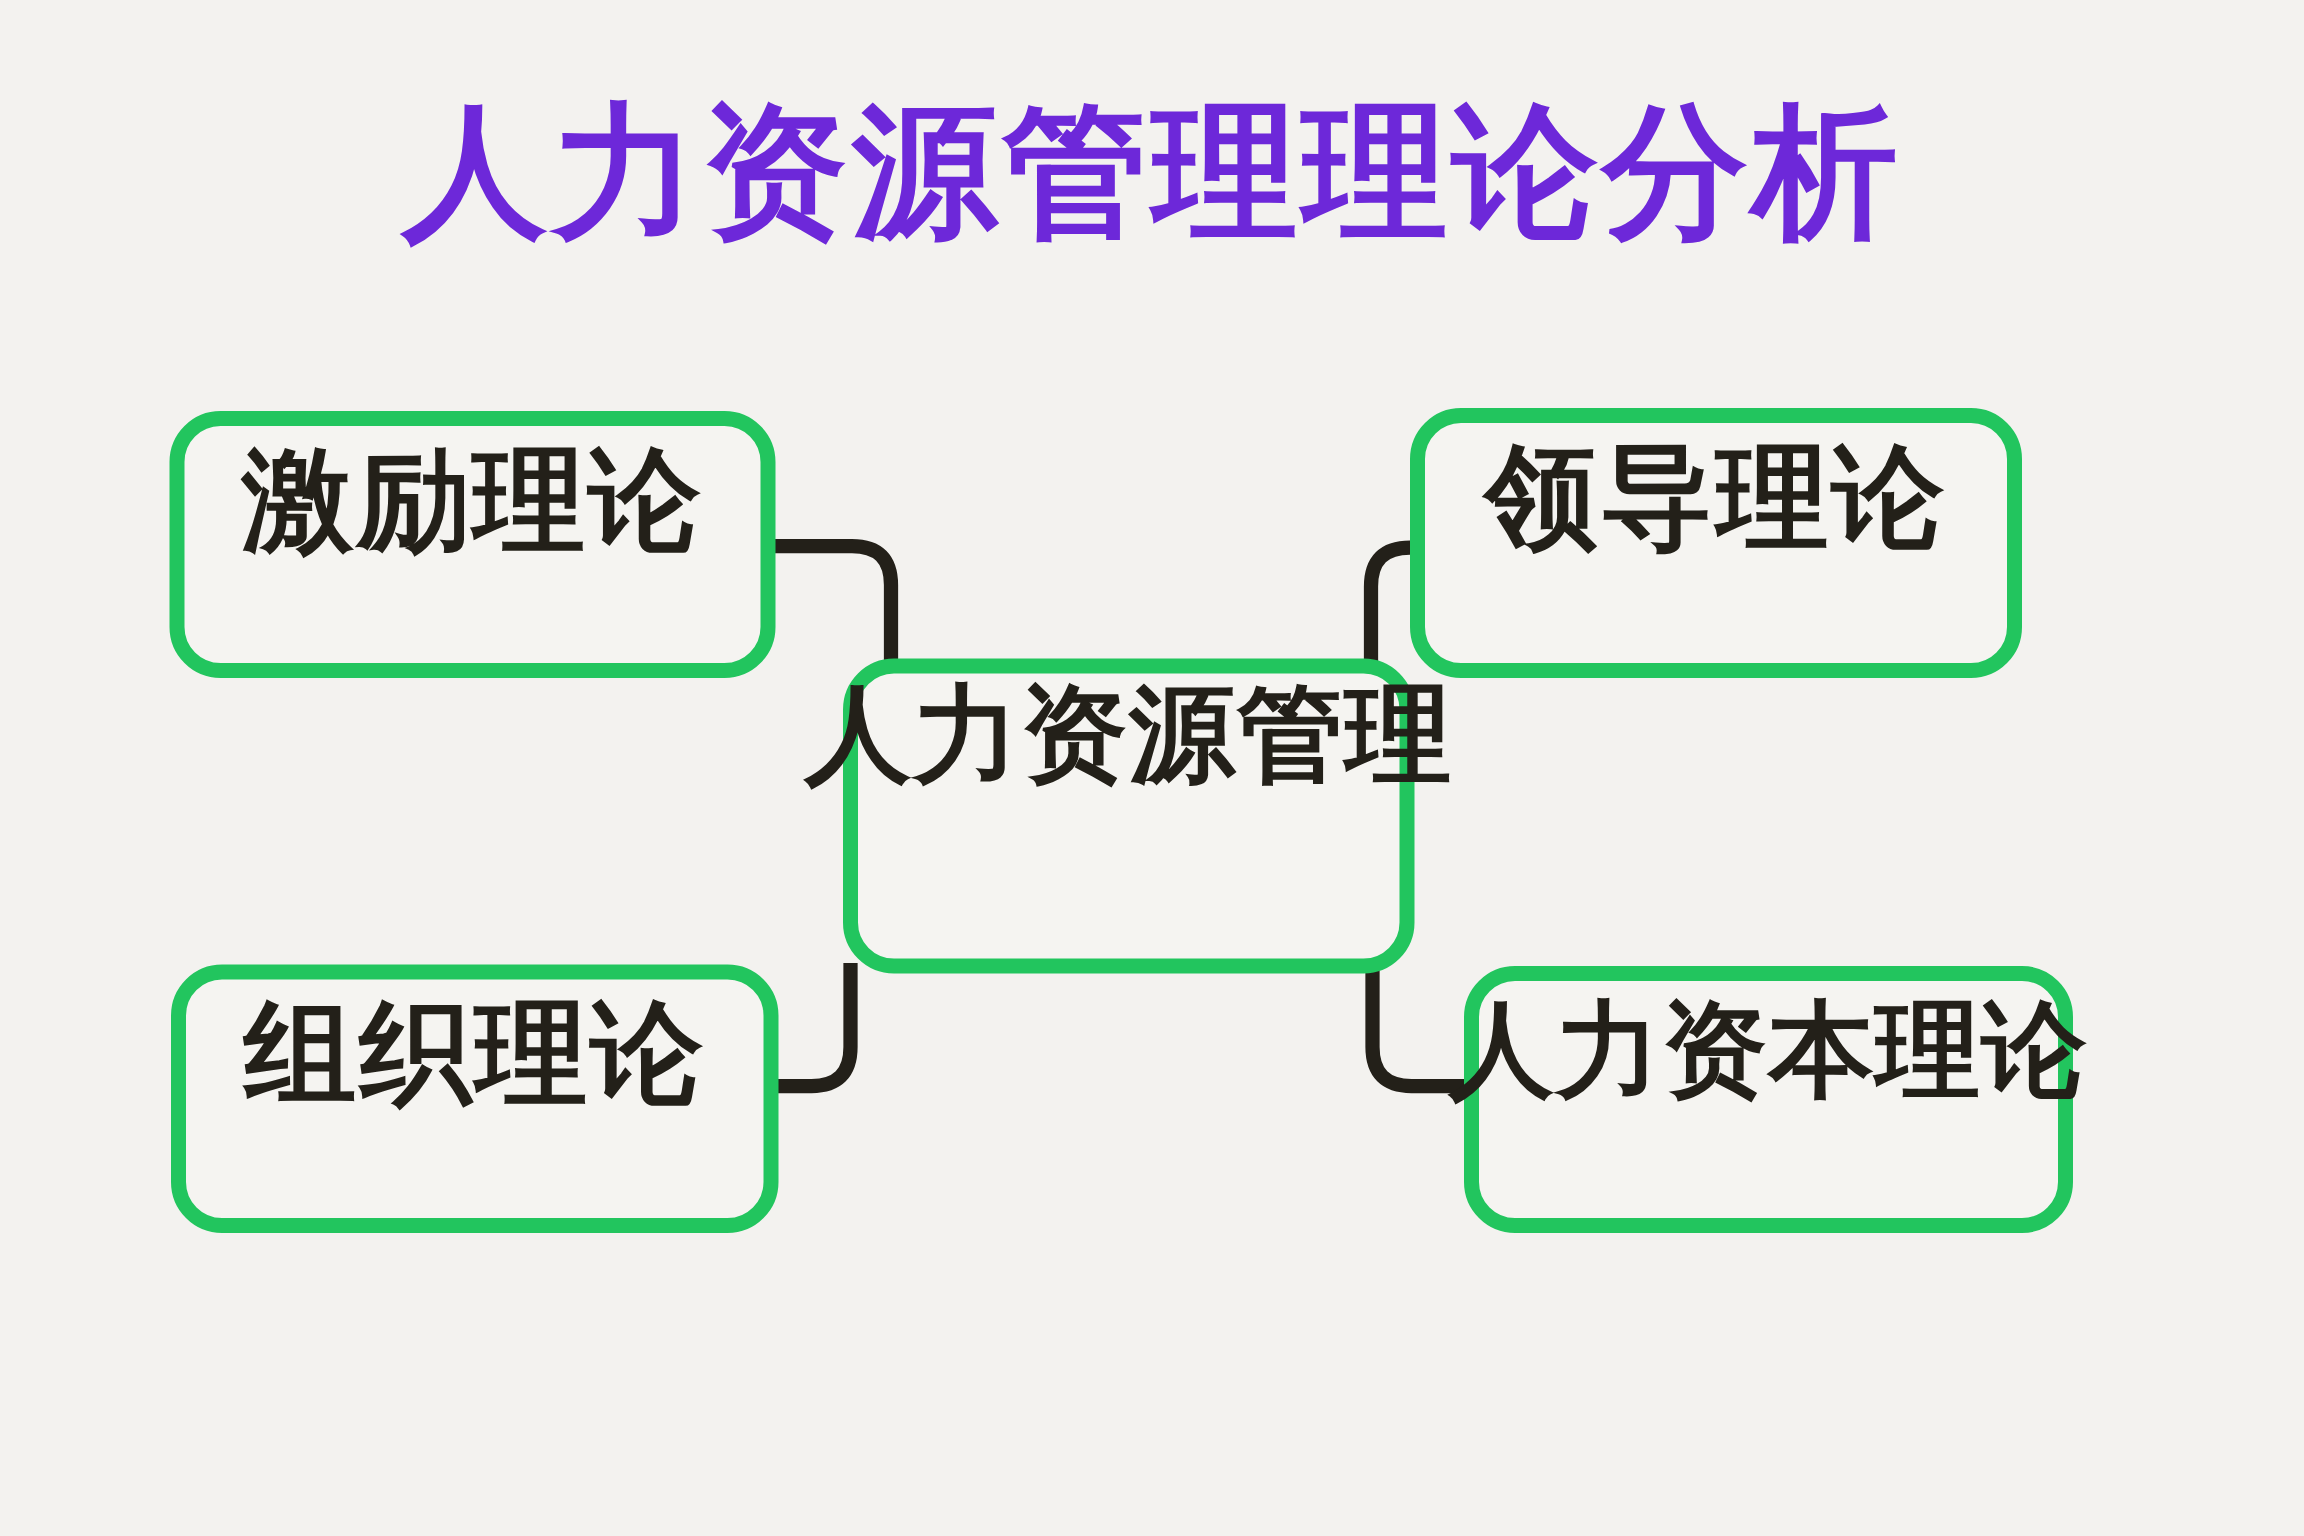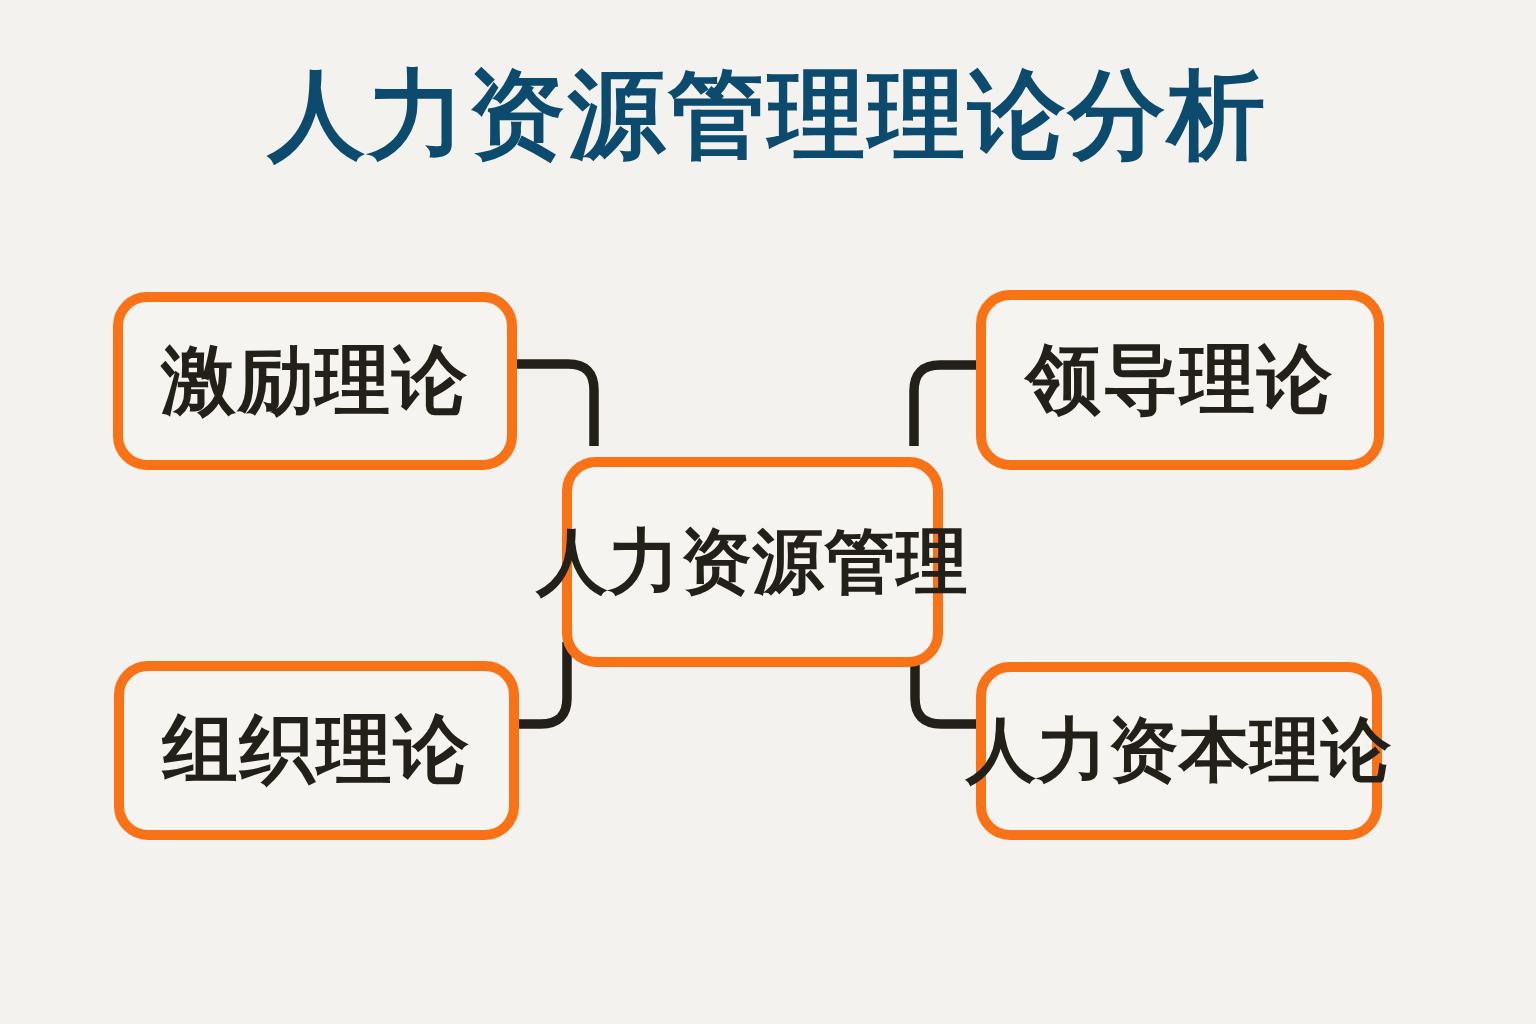--- a/index.html
+++ b/index.html
@@ -15,50 +15,48 @@
   .title {
     position: absolute;
     left: 0;
     top: 64px;
     width: 100%;
     text-align: center;
     font-size: 97px;
     line-height: 1.05;
     font-weight: 900;
     letter-spacing: 3px;
-    color: #0c4a6e;
+    color: #6d28d9;
     white-space: nowrap;
   }
   .connectors {
     position: absolute;
     left: 0; top: 0;
     width: 1536px;
     height: 1024px;
   }
   .connectors path {
     fill: none;
     stroke: #232019;
     stroke-width: 9.5;
   }
   .node {
     position: absolute;
     box-sizing: border-box;
-    border: 10px solid #f97316;
+    border: 10px solid #22c55e;
     border-radius: 34px;
     background: #f5f4f1;
     display: flex;
-    align-items: center;
     justify-content: center;
     font-weight: 900;
     color: #232019;
     white-space: nowrap;
-    margin-top: 18px;
   }
   .node-motivation   { left: 113px; top: 274px; width: 404px; height: 178px; font-size: 75px; letter-spacing: 2px; }
-  .node-leadership   { left: 976px; top: 272px; width: 408px; height: 180px; font-size: 75px; letter-spacing: 2px; }
+  .node-leadership   { left: 940px; top: 272px; width: 408px; height: 180px; font-size: 75px; letter-spacing: 2px; }
   .node-organization { left: 114px; top: 643px; width: 405px; height: 179px; font-size: 75px; letter-spacing: 2px; }
   .node-humancapital { left: 976px; top: 644px; width: 406px; height: 178px; font-size: 70px; letter-spacing: 1px; }
   .node-center {
     left: 562px; top: 439px; width: 381px; height: 210px;
     font-size: 71px; letter-spacing: 1px;
     flex-direction: row;
     line-height: 1.18;
     text-align: center;
   }
 </style>

